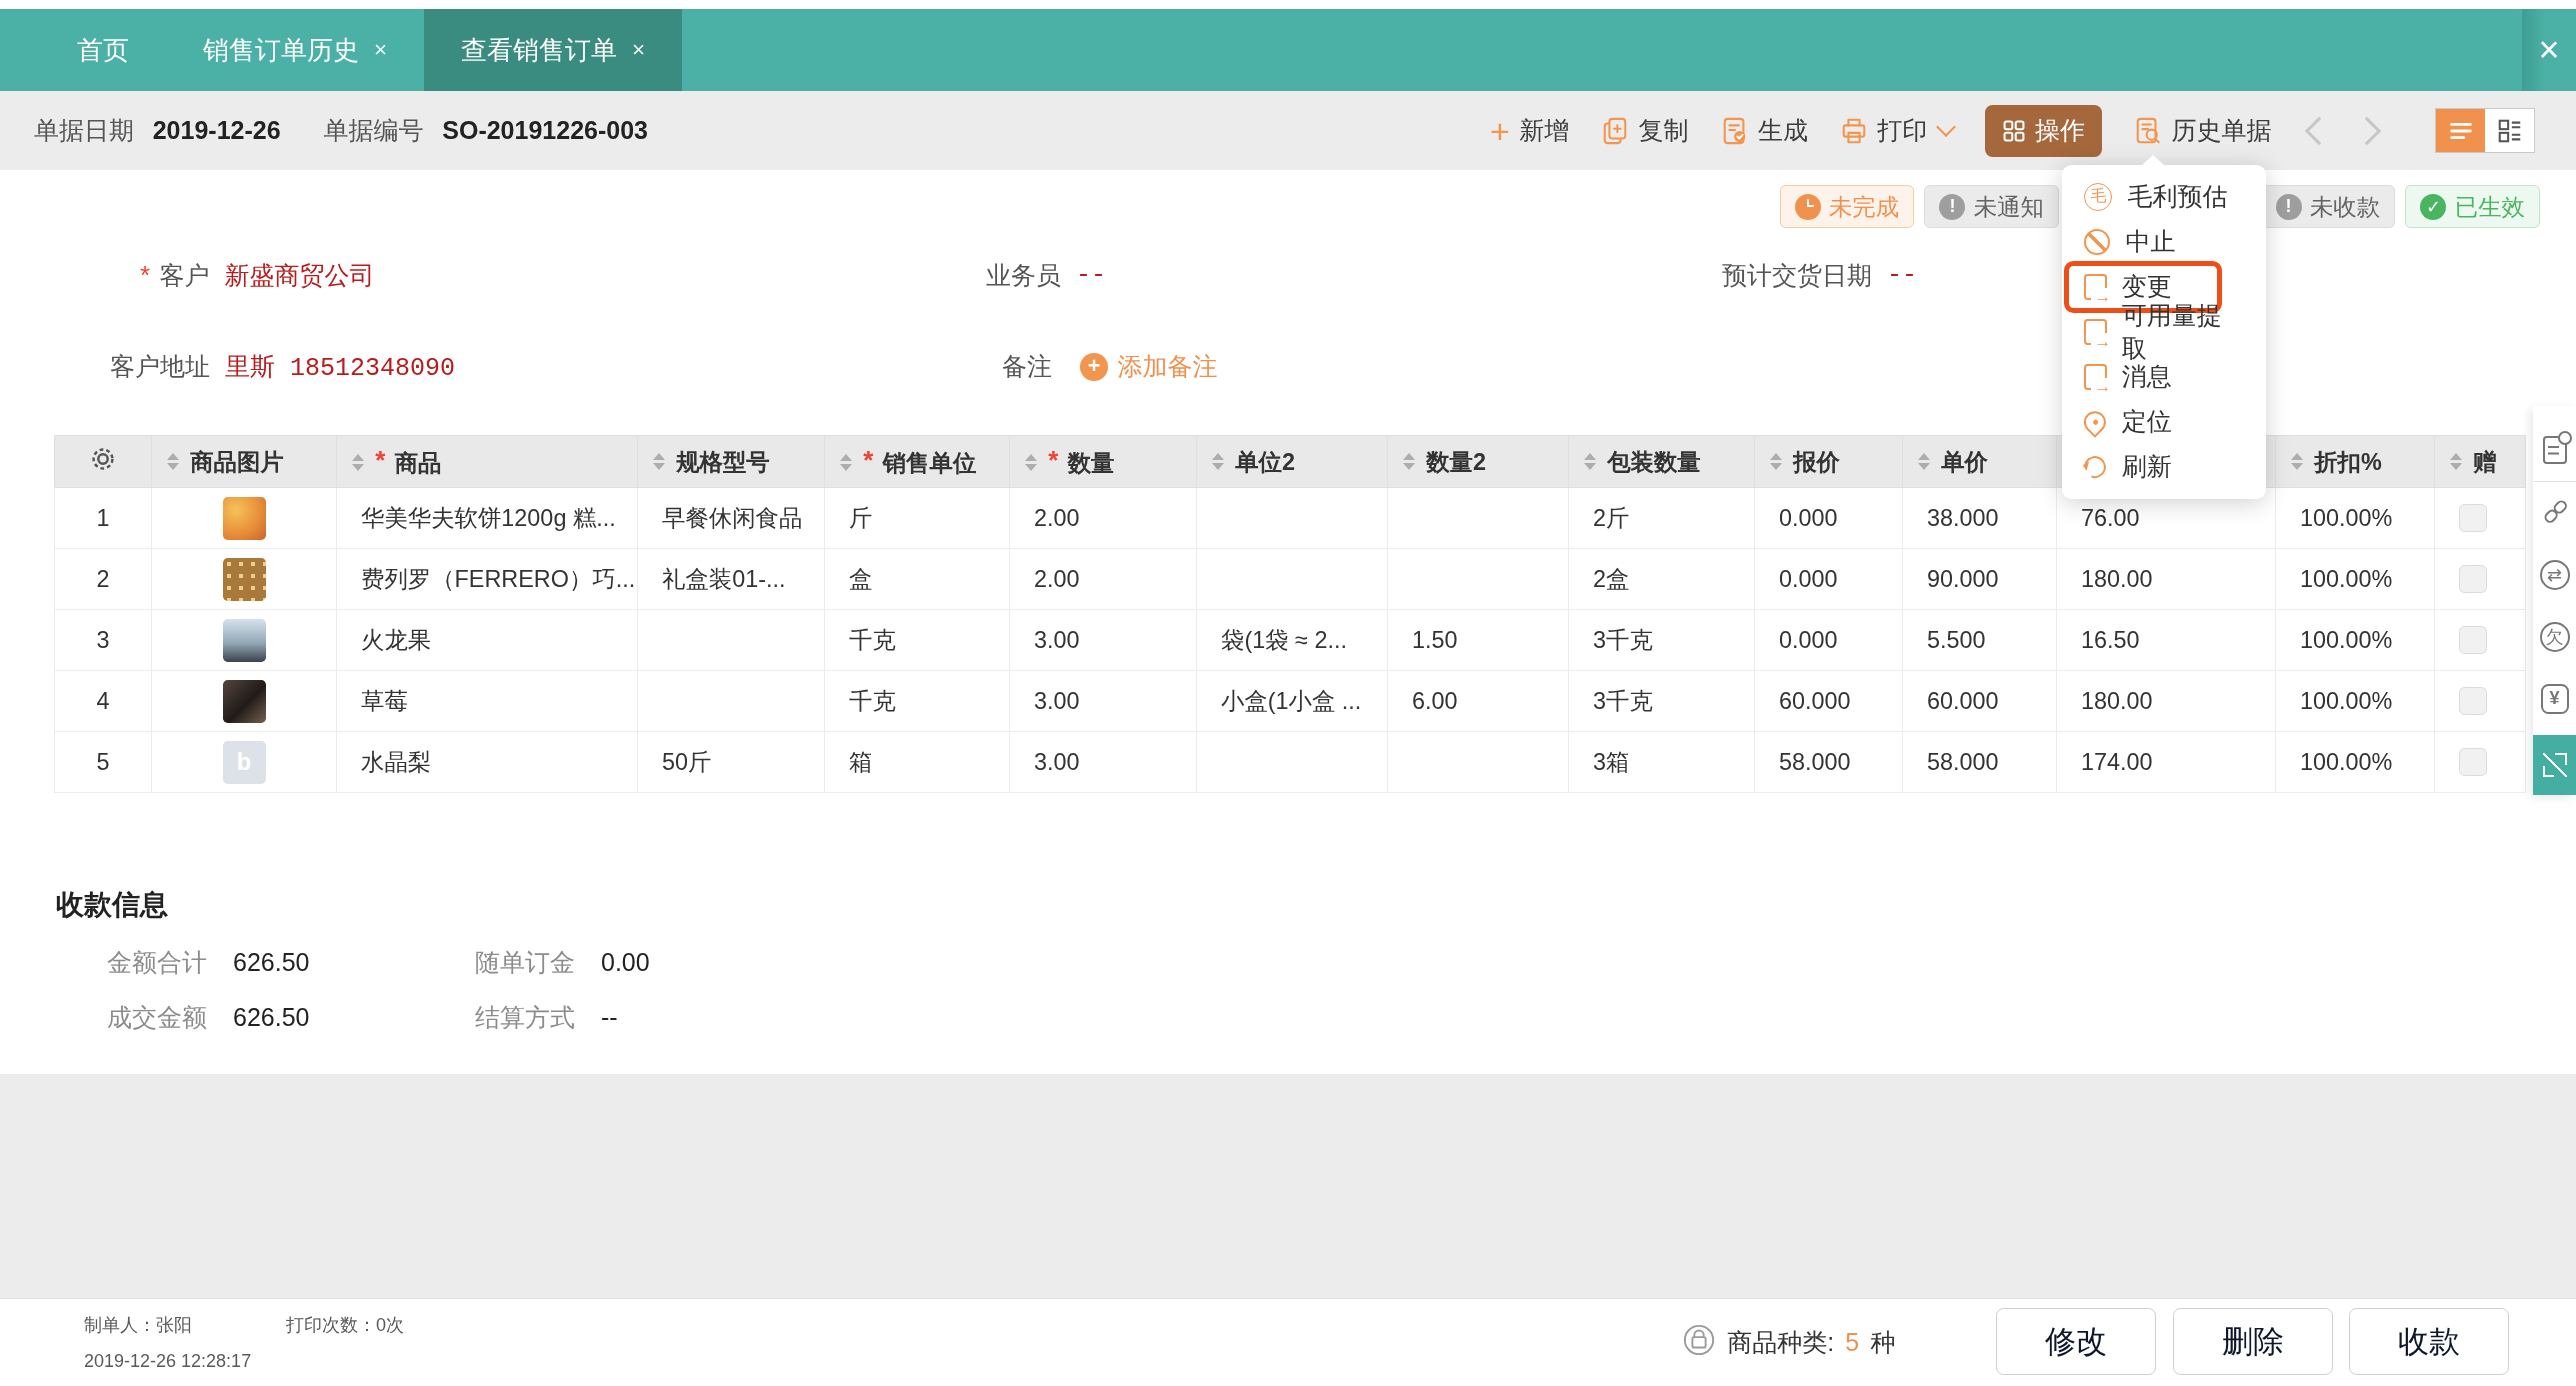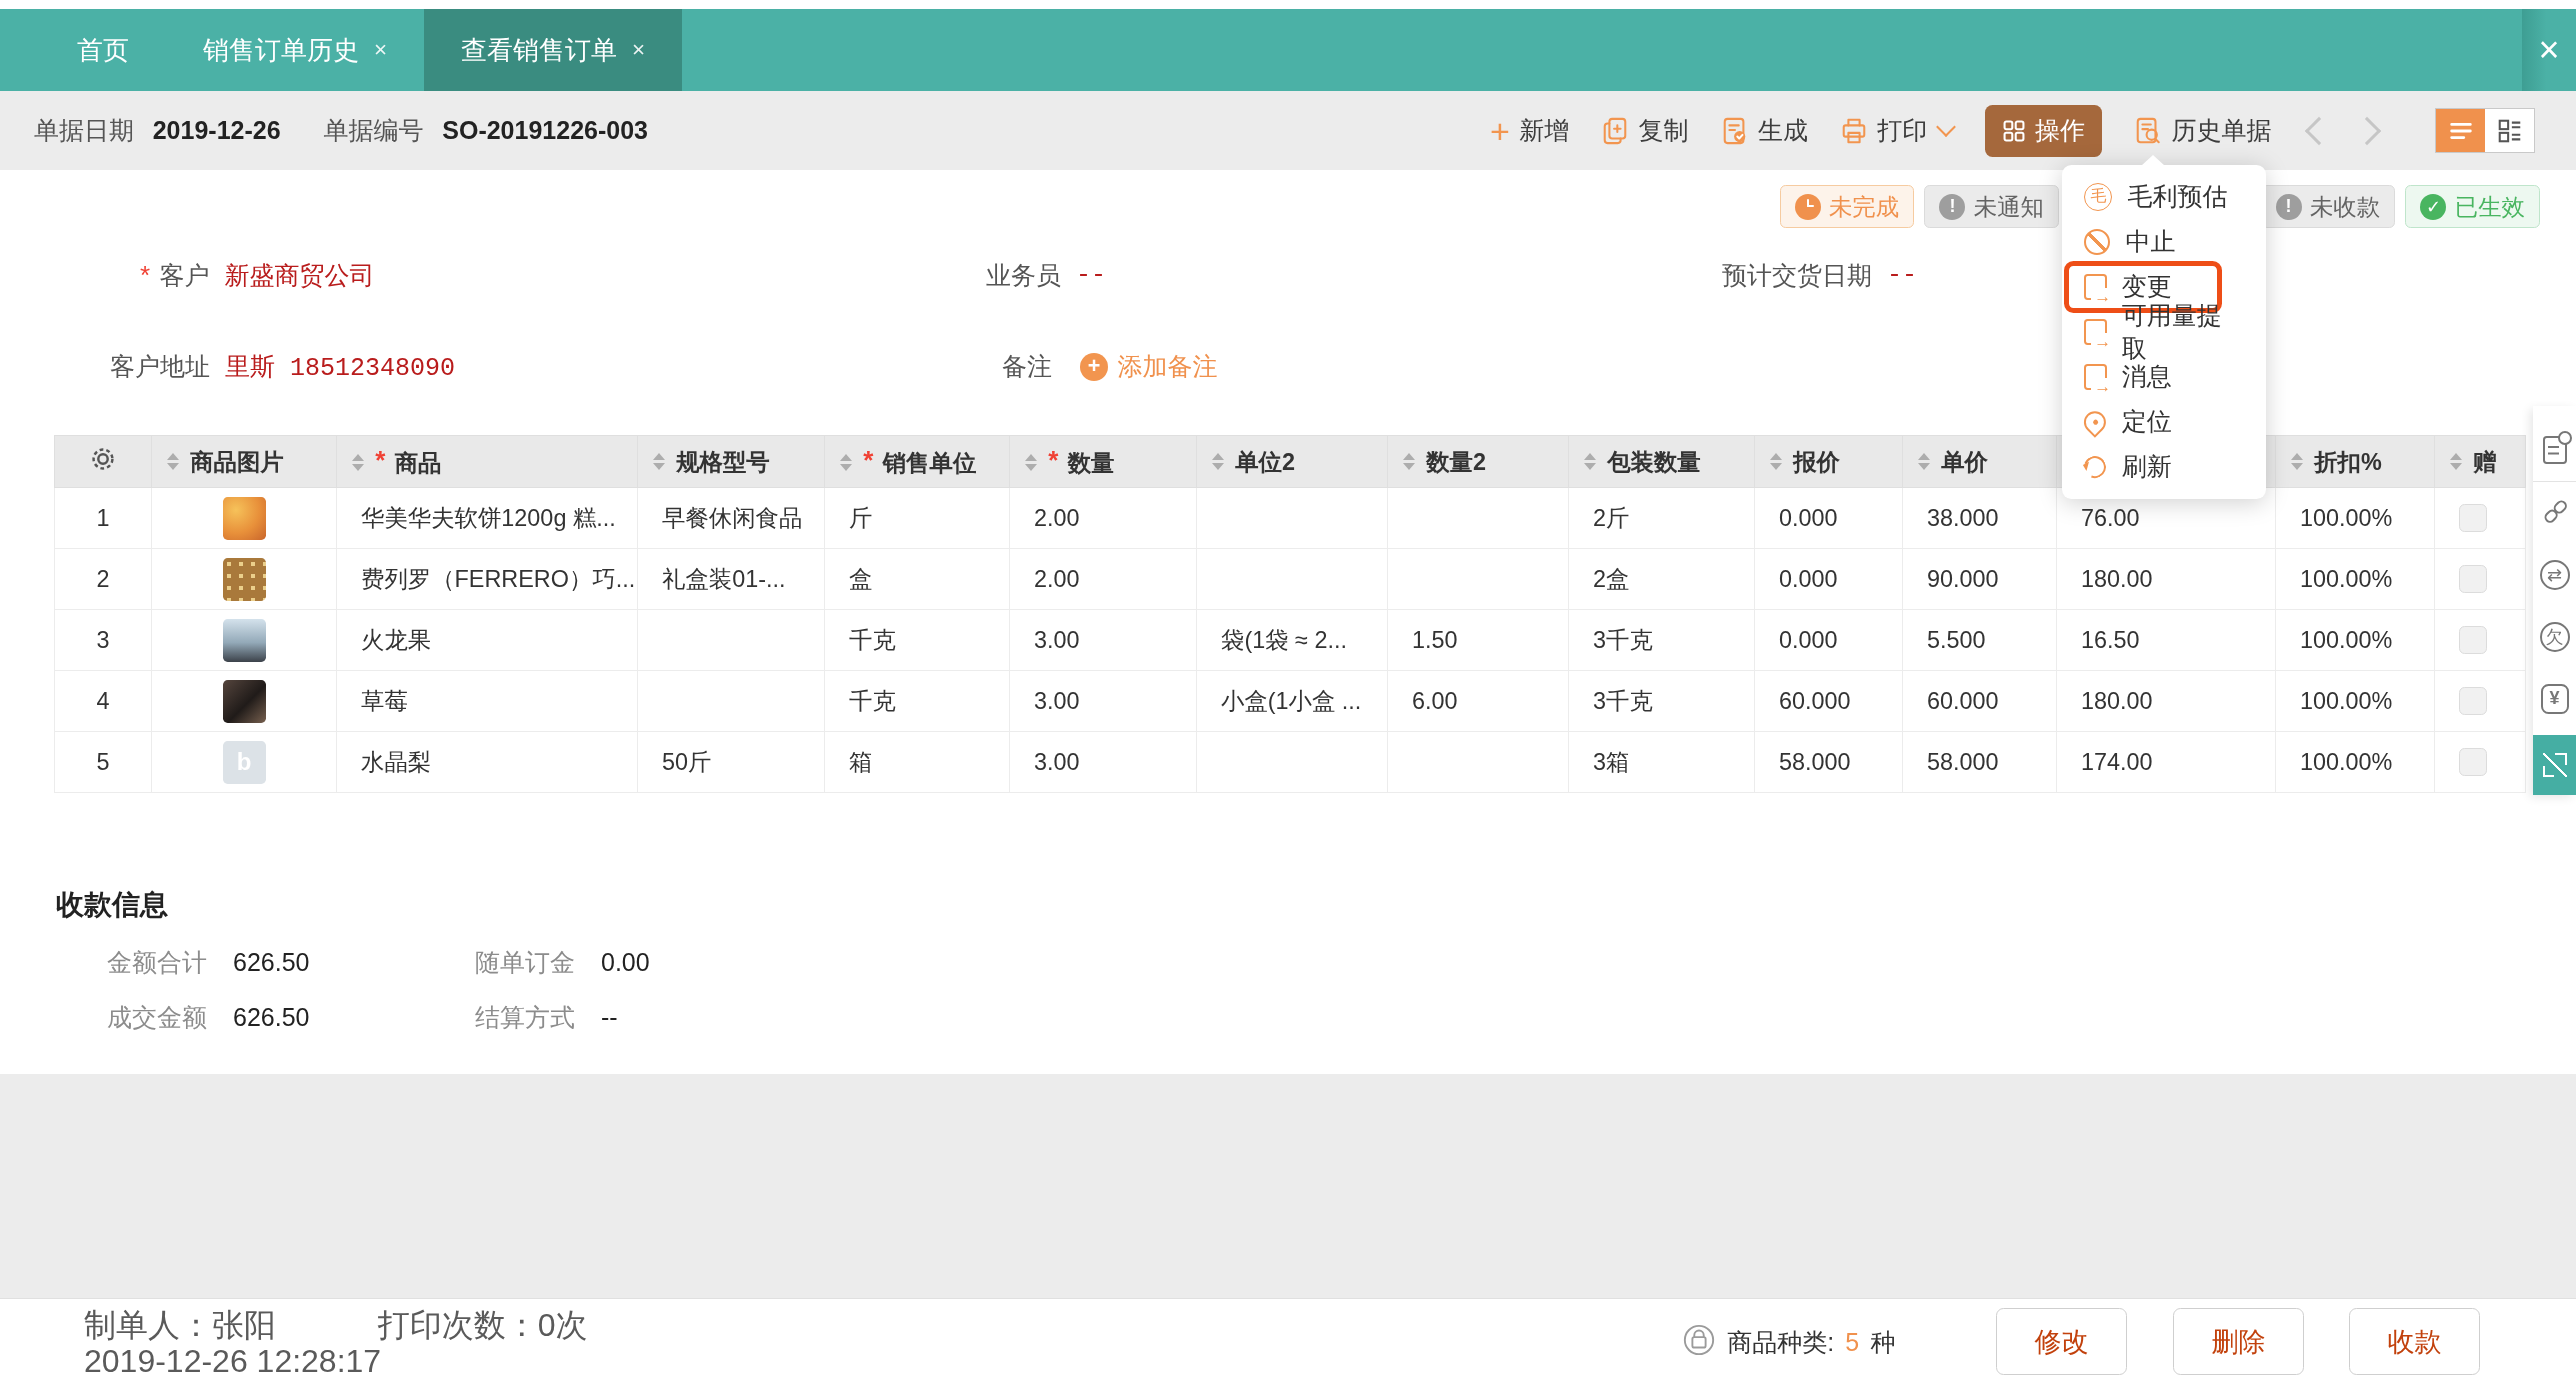--- a/index.html
+++ b/index.html
@@ -83,26 +83,26 @@
   .placeholder-logo{background:#DCE2E7;position:relative;}
   .placeholder-logo::after{content:'b';position:absolute;inset:0;display:flex;align-items:center;justify-content:center;
     color:#fff;font-size:24px;font-weight:bold;}
   
   .pay-title{position:absolute;left:56px;top:716px;font-size:28px;font-weight:bold;color:#222;}
   .pf{position:absolute;display:flex;align-items:center;font-size:25px;}
   .pf .pf-label{color:#8C8C8C;}
   .pf .pf-value{color:#222;margin-left:26px;}
   
   .bottombar{position:absolute;left:0;bottom:0;width:2576px;height:87px;background:#fff;border-top:0.9px solid #E0E0E0;}
-  .foot-info{position:absolute;left:84px;top:7.5px;font-size:32px;color:#5A5A5A;line-height:36px;}
+  .foot-info{position:absolute;left:84px;top:7.5px;font-size:18px;color:#5A5A5A;line-height:36px;}
   .foot-sep{display:inline-block;width:84px;}
   .sku{position:absolute;left:1682px;top:0;height:87px;display:flex;align-items:center;gap:11.2px;font-size:25px;color:#333;}
   .sku .orange{color:#F0914D;}
-  .fbtn{position:absolute;top:9.4px;width:131px;height:67px;border:0.9px solid #CFCFCF;border-radius:7.5px;background:#fff;
-    font-size:27px;color:#c2410c;display:flex;align-items:center;justify-content:center;cursor:pointer;
+  .fbtn{position:absolute;top:9.4px;width:160px;height:67px;border:0.9px solid #CFCFCF;border-radius:7.5px;background:#fff;
+    font-size:31px;color:#0f172a;display:flex;align-items:center;justify-content:center;cursor:pointer;
     font-family:"Liberation Sans","DejaVu Sans",sans-serif;}
   .fbtn-0{left:1996px;} .fbtn-1{left:2173px;} .fbtn-2{left:2349px;}
   
   .menu{position:absolute;left:2062px;top:165px;width:204px;background:#fff;border-radius:9.4px;
     box-shadow:0 3.7px 24px rgba(0,0,0,.18);padding:9.4px 0;z-index:50;}
   .menu::before{content:'';position:absolute;top:-10.3px;left:79px;border-left:12px solid transparent;
     border-right:12px solid transparent;border-bottom:11.2px solid #fff;}
   .menu-item{height:45px;display:flex;align-items:center;gap:15px;padding:0 22.4px;font-size:25px;color:#333;cursor:pointer;position:relative;}
   .menu-item.highlighted::after{content:'';position:absolute;left:1.9px;width:148px;top:-3.7px;bottom:-3.7px;
     border:5.6px solid #EE4E17;border-radius:9.4px;pointer-events:none;}

